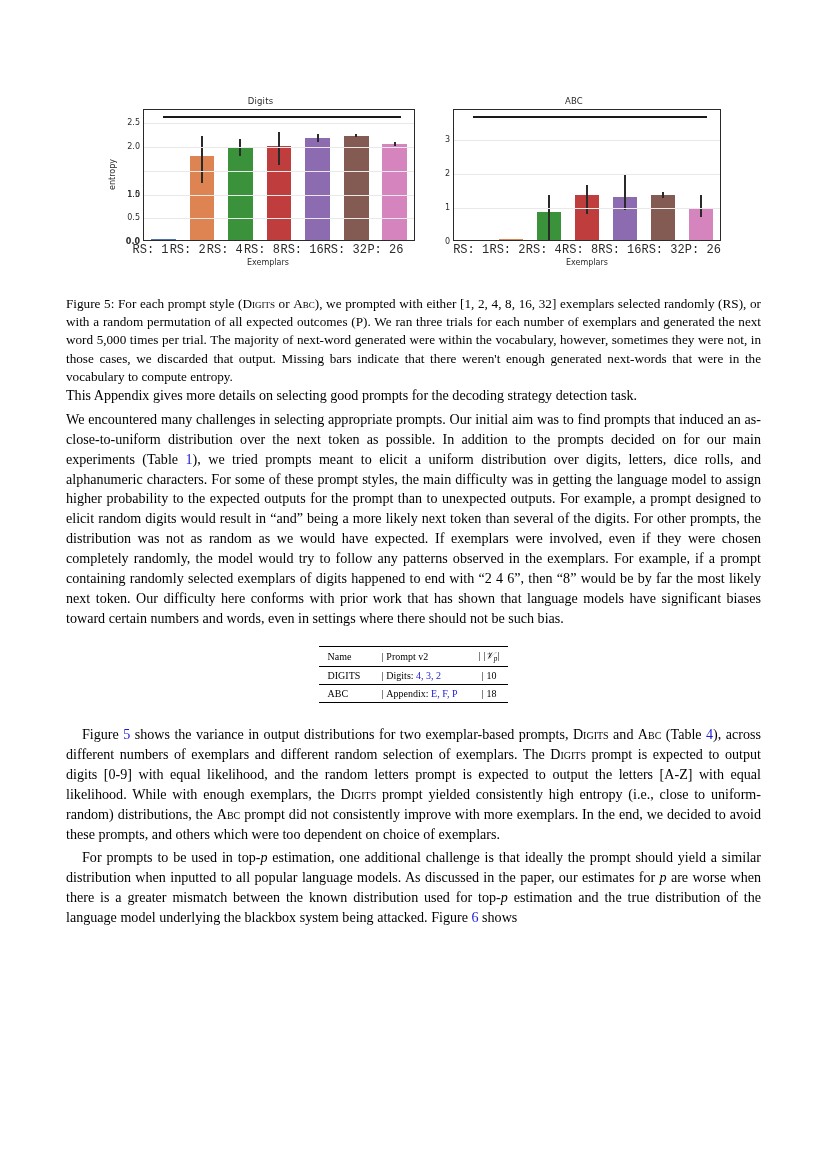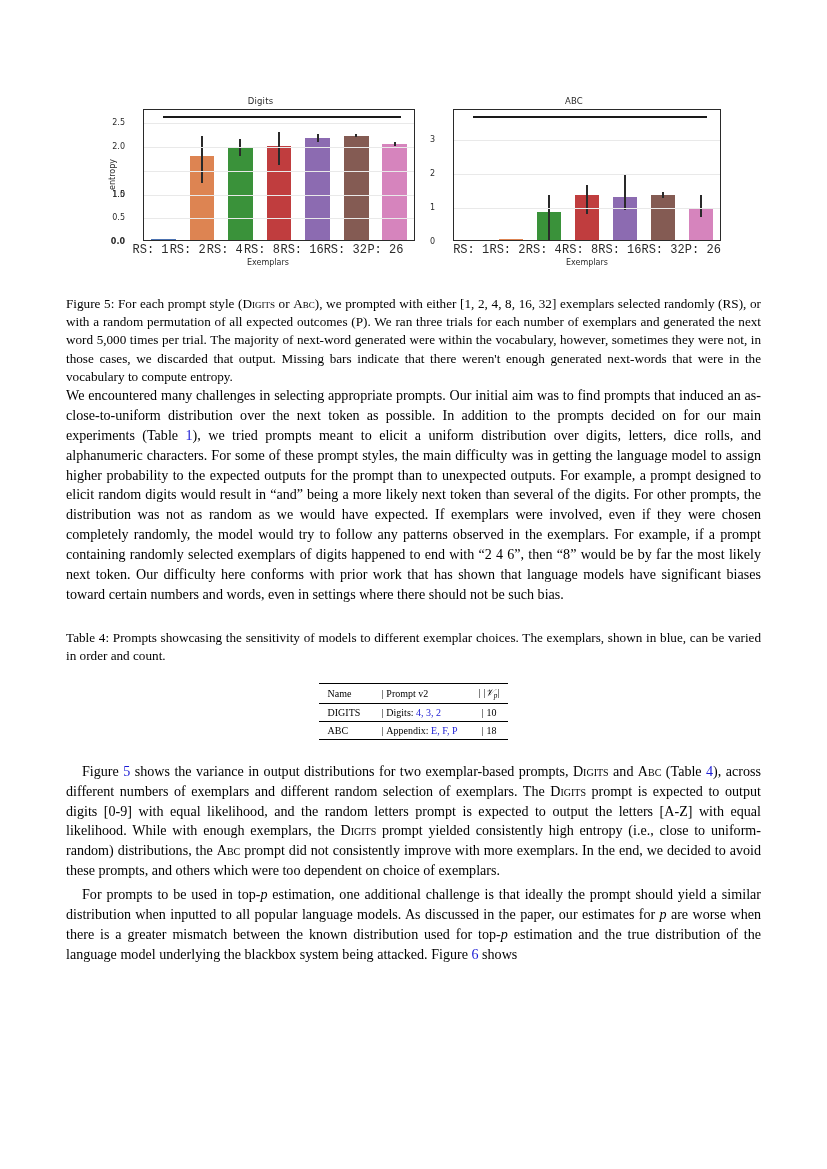--- a/index.html
+++ b/index.html
@@ -54,21 +54,21 @@
     padding-right: 2px;
     height: 132px;
   }
   .ytick-col {
     width: 26px;
     height: 132px;
     position: relative;
   }
   .ytick {
     position: absolute;
-    right: 18px;
+    right: 3px;
     transform: translateY(-50%);
     font-family: "DejaVu Sans", "Liberation Sans", sans-serif;
     font-size: 8px;
     color: #2b2b2b;
     white-space: nowrap;
   }
   .axes {
     position: relative;
     width: 272px;
     height: 132px;
@@ -330,24 +330,24 @@
             </div>
           <div class="xlabel">Exemplars</div>
         </div>
       </div>
     </div>
 
   </div>
 
   <div class="caption">Figure 5: For each prompt style (<span class="sc">Digits</span> or <span class="sc">Abc</span>), we prompted with either [1, 2, 4, 8, 16, 32] exemplars selected randomly (RS), or with a random permutation of all expected outcomes (P). We ran three trials for each number of exemplars and generated the next word 5,000 times per trial. The majority of next-word generated were within the vocabulary, however, sometimes they were not, in those cases, we discarded that output. Missing bars indicate that there weren't enough generated next-words that were in the vocabulary to compute entropy.</div>
 
+  <p class="body">This Appendix gives more details on selecting good prompts for the decoding strategy detection task.</p>
 
   <p class="body"><span>We encountered many challenges in selecting appropriate prompts. Our initial aim was to find prompts that induced an as-close-to-uniform distribution over the next token as possible. In addition to the prompts decided on for our main experiments (Table </span><span class="ref">1</span><span>), we tried prompts meant to elicit a uniform distribution over digits, letters, dice rolls, and alphanumeric characters. For some of these prompt styles, the main difficulty was in getting the language model to assign higher probability to the expected outputs for the prompt than to unexpected outputs. For example, a prompt designed to elicit random digits would result in “and” being a more likely next token than several of the digits. For other prompts, the distribution was not as random as we would have expected. If exemplars were involved, even if they were chosen completely randomly, the model would try to follow any patterns observed in the exemplars. For example, if a prompt containing randomly selected exemplars of digits happened to end with “2 4 6”, then “8” would be by far the most likely next token. Our difficulty here conforms with prior work that has shown that language models have significant biases toward certain numbers and words, even in settings where there should not be such bias.</span></p>
 
-  <div class="tblcaption">Table 4: Prompts showcasing the sensitivity of models to different exemplar choices. The exemplars, shown in blue, can be varied in order and count.</div>
 
   <div class="table-wrap">
     <table class="prompt-table">
       <thead>
         <tr class="rule-top">
           <th>Name</th>
           <th><span class="vbar">|</span><span>Prompt v2</span></th>
           <th class="num"><span class="vbar">|</span>|<span class="mathcal">𝒱</span><span class="sub">p</span>|</th>
         </tr>
       </thead>

